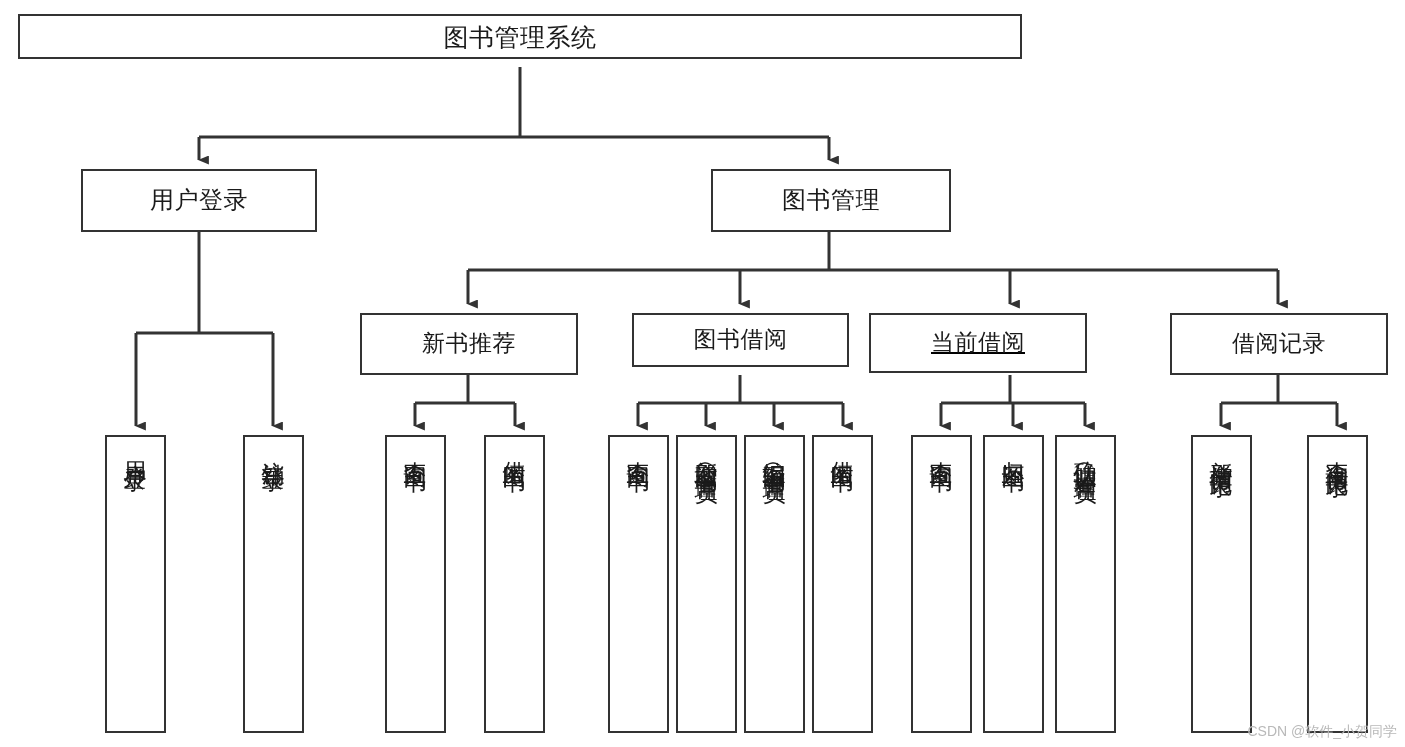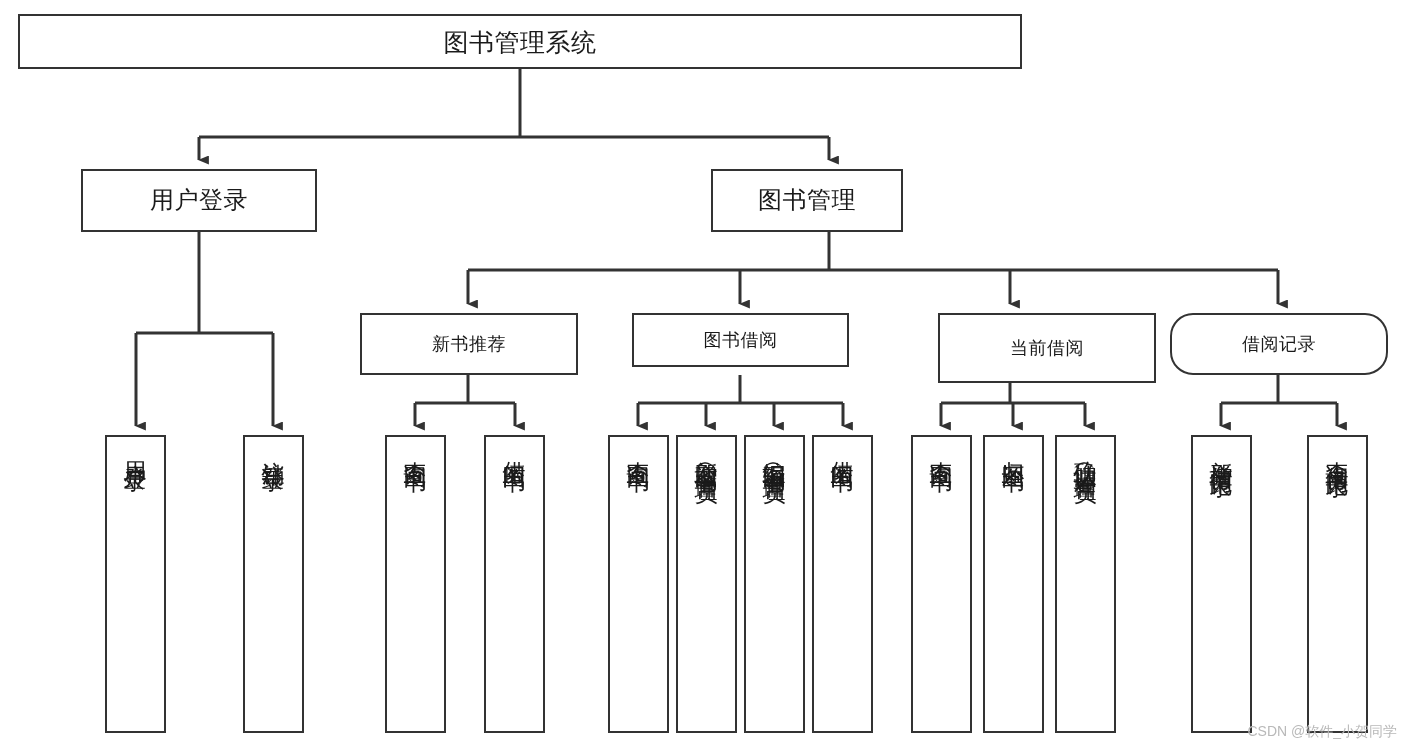--- a/index.html
+++ b/index.html
@@ -38,21 +38,21 @@
   }
   .node .label {
     color: #1a1a1a;
     letter-spacing: 0.5px;
     line-height: 1.12;
     text-align: center;
     white-space: nowrap;
   }
   .node-root .label { font-size: 25px; }
   .node-l2 .label   { font-size: 24px; }
-  .node-l3 .label   { font-size: 18px; }
+  .node-l3 .label   { font-size: 23px; }
   .node-leaf {
     padding-top: 6px;
     align-items: flex-start;
     justify-content: center;
   }
   .node-leaf .label {
     writing-mode: vertical-rl;
     text-orientation: upright;
     font-size: 23px;
     line-height: 1.22;
@@ -119,41 +119,41 @@
       <path d="M 1013 403 L 1013 426" marker-end="url(#arrow)"></path>
       <path d="M 1085 403 L 1085 426" marker-end="url(#arrow)"></path>
 
       <path d="M 1278 375 L 1278 403"></path>
       <path d="M 1221 403 L 1337 403"></path>
       <path d="M 1221 403 L 1221 426" marker-end="url(#arrow)"></path>
       <path d="M 1337 403 L 1337 426" marker-end="url(#arrow)"></path>
     </g>
   </svg>
 
-  <div class="node node-root" style="left: 18px; top: 14px; width: 1004px; height: 55px;">
+  <div class="node node-root" style="left: 18px; top: 14px; width: 1004px; height: 45px;">
     <span class="label">图书管理系统</span>
   </div>
 
   <div class="node node-l2" style="left: 81px; top: 169px; width: 236px; height: 63px;">
     <span class="label">用户登录</span>
   </div>
-  <div class="node node-l2" style="left: 711px; top: 169px; width: 192px; height: 63px;">
+  <div class="node node-l2" style="left: 711px; top: 169px; width: 240px; height: 63px;">
     <span class="label">图书管理</span>
   </div>
 
   <div class="node node-l3" style="left: 360px; top: 313px; width: 218px; height: 62px;">
     <span class="label">新书推荐</span>
   </div>
   <div class="node node-l3" style="left: 632px; top: 313px; width: 217px; height: 54px;">
     <span class="label">图书借阅</span>
   </div>
-  <div class="node node-l3" style="left: 938px; top: 313px; width: 218px; height: 70px;">
+  <div class="node node-l3" style="left: 869px; top: 313px; width: 218px; height: 60px; text-decoration: underline;">
     <span class="label">当前借阅</span>
   </div>
-  <div class="node node-l3" style="left: 1170px; top: 313px; width: 218px; height: 62px; border-radius: 23px;">
+  <div class="node node-l3" style="left: 1170px; top: 313px; width: 218px; height: 62px;">
     <span class="label">借阅记录</span>
   </div>
 
   <div class="node node-leaf" style="left: 105px; top: 435px; width: 61px; height: 298px;">
     <span class="label">用户登录</span>
   </div>
   <div class="node node-leaf" style="left: 243px; top: 435px; width: 61px; height: 298px;">
     <span class="label">注销登录</span>
   </div>
   <div class="node node-leaf" style="left: 385px; top: 435px; width: 61px; height: 298px;">

